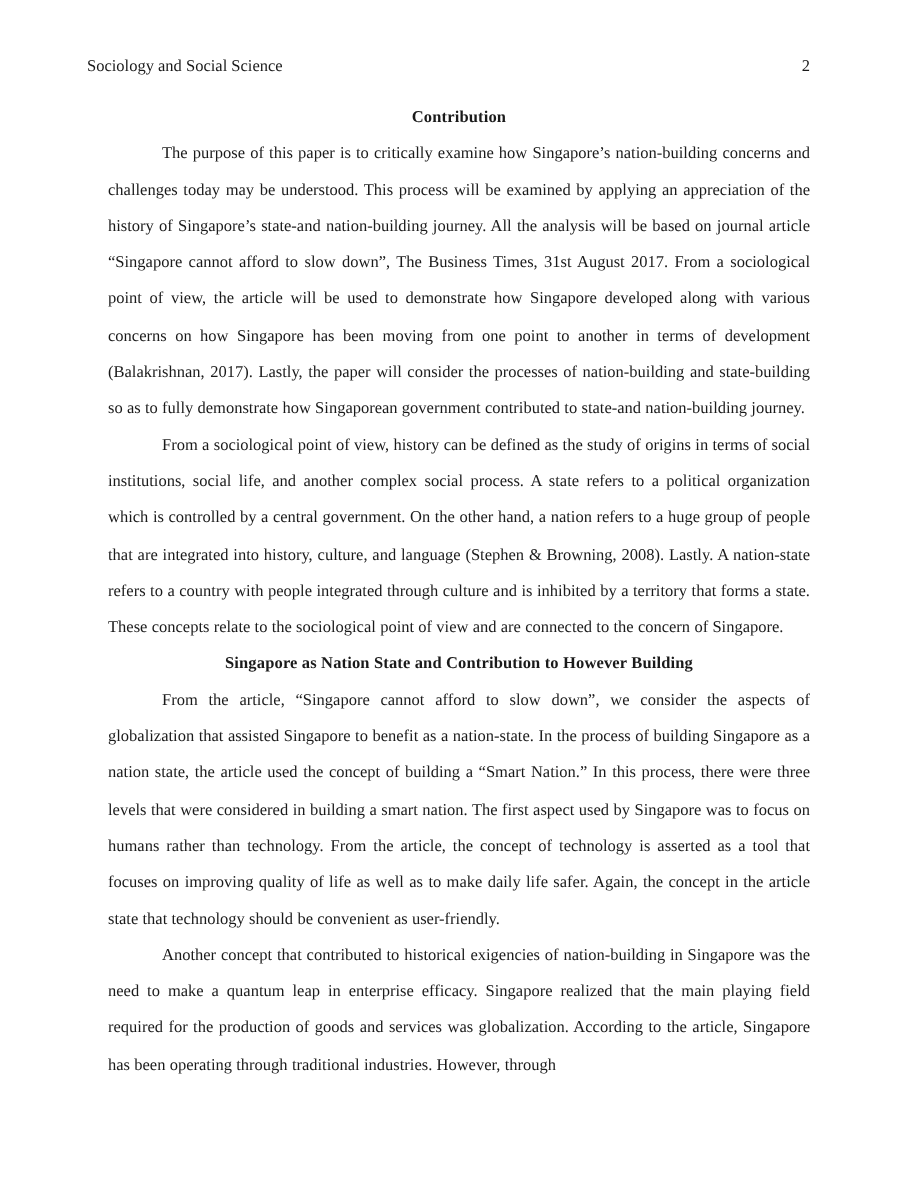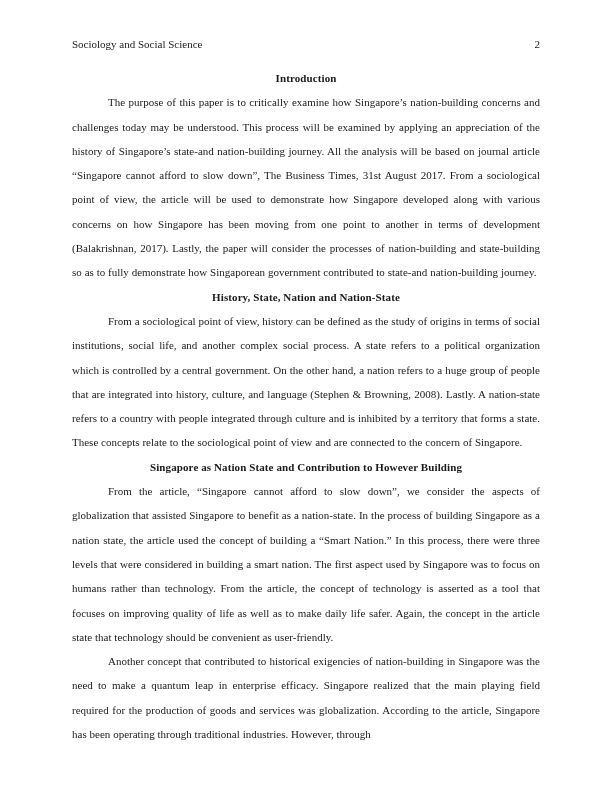--- a/index.html
+++ b/index.html
@@ -12,21 +12,21 @@
     width: 612px;
     height: 792px;
     background: #ffffff;
     box-sizing: border-box;
     overflow: hidden;
     font-family: "Liberation Serif", "DejaVu Serif", serif;
     color: #1a1a1a;
   }
   .running-header {
     position: absolute;
-    left: 72px;
+    left: 58px;
     right: 72px;
     top: 36px;
     height: 16px;
     display: flex;
     align-items: baseline;
     justify-content: space-between;
     font-size: 11px;
     line-height: 16px;
     color: #1a1a1a;
   }
@@ -66,24 +66,23 @@
 
 <div class="page">
 
   <div class="running-header">
     <span class="header-title">Sociology and Social Science</span>
     <span class="page-number">2</span>
   </div>
 
   <div class="doc-body">
 
-    <h2 class="section-heading">Introduction</h2>
+    <h2 class="section-heading">Contribution</h2>
     <p class="para">The purpose of this paper is to critically examine how Singapore’s nation-building concerns and challenges today may be understood. This process will be examined by applying an appreciation of the history of Singapore’s state-and nation-building journey. All the analysis will be based on journal article “Singapore cannot afford to slow down”, The Business Times, 31st August 2017. From a sociological point of view, the article will be used to demonstrate how Singapore developed along with various concerns on how Singapore has been moving from one point to another in terms of development (Balakrishnan, 2017). Lastly, the paper will consider the processes of nation-building and state-building so as to fully demonstrate how Singaporean government contributed to state-and nation-building journey.</p>
 
-    <h2 class="section-heading">History, State, Nation and Nation-State</h2>
     <p class="para">From a sociological point of view, history can be defined as the study of origins in terms of social institutions, social life, and another complex social process. A state refers to a political organization which is controlled by a central government. On the other hand, a nation refers to a huge group of people that are integrated into history, culture, and language (Stephen &amp; Browning, 2008). Lastly. A nation-state refers to a country with people integrated through culture and is inhibited by a territory that forms a state. These concepts relate to the sociological point of view and are connected to the concern of Singapore.</p>
 
     <h2 class="section-heading">Singapore as Nation State and Contribution to However Building</h2>
     <p class="para">From the article, “Singapore cannot afford to slow down”, we consider the aspects of globalization that assisted Singapore to benefit as a nation-state. In the process of building Singapore as a nation state, the article used the concept of building a “Smart Nation.” In this process, there were three levels that were considered in building a smart nation. The first aspect used by Singapore was to focus on humans rather than technology. From the article, the concept of technology is asserted as a tool that focuses on improving quality of life as well as to make daily life safer. Again, the concept in the article state that technology should be convenient as user-friendly.</p>
 
     <p class="para">Another concept that contributed to historical exigencies of nation-building in Singapore was the need to make a quantum leap in enterprise efficacy. Singapore realized that the main playing field required for the production of goods and services was globalization. According to the article, Singapore has been operating through traditional industries. However, through</p>
 
   </div>
 
 </div>

